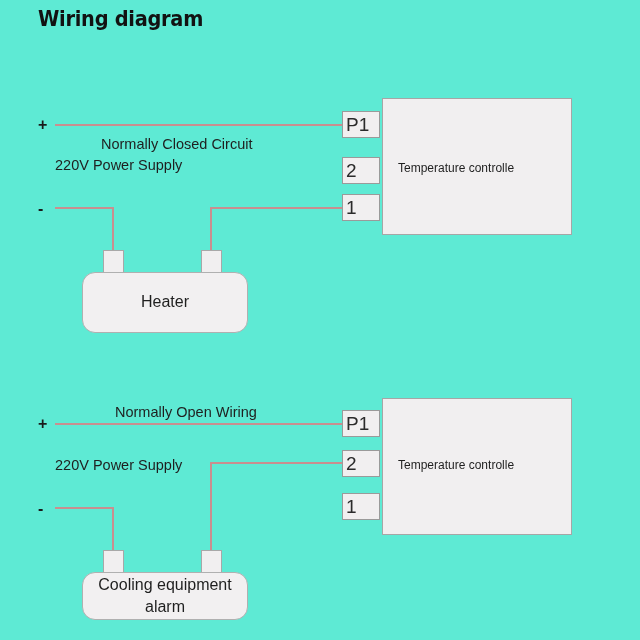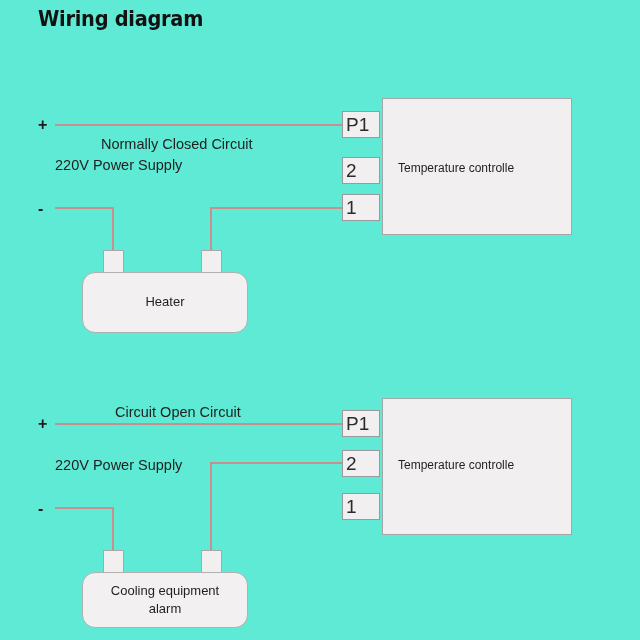--- a/index.html
+++ b/index.html
@@ -94,21 +94,21 @@
   .device {
     position: absolute;
     border: 1.3px solid #b0b0b0;
     border-radius: 13px;
     background: #f2f0f1;
     box-sizing: border-box;
     display: flex;
     align-items: center;
     justify-content: center;
     text-align: center;
-    font-size: 13px;
+    font-size: 16px;
     color: #1f1f1f;
     line-height: 1.4;
   }
   .post {
     position: absolute;
     width: 21px;
     height: 24px;
     border: 1.3px solid #a8a8a8;
     background: #f1eff0;
     box-sizing: border-box;
@@ -146,21 +146,21 @@
     <div class="post" style="left:103px; top:250px;"></div>
     <div class="post" style="left:201px; top:250px;"></div>
 
     <div class="device" style="left:82px; top:272px; width:166px; height:61px;">
       <span>Heater</span>
     </div>
   </div>
 
   <div>
 
-    <div class="lbl" style="left:115px; top:403px;">Circuit Open Circuit</div>
+    <div class="lbl" style="left:115px; top:403px;">Normally Open Wiring</div>
     <div class="lbl" style="left:55px; top:456px;">220V Power Supply</div>
     <div class="sign" style="left:38px; top:416px;">+</div>
     <div class="sign" style="left:38px; top:501px;">-</div>
 
     <div class="wire-h" style="left:55px; top:423px; width:288px;"></div>
 
     <div class="wire-h" style="left:55px; top:507px; width:59px;"></div>
     <div class="wire-v" style="left:112px; top:507px; height:45px;"></div>
 
     <div class="wire-h" style="left:210px; top:462px; width:133px;"></div>
@@ -169,19 +169,19 @@
     <div class="term" style="left:342px; top:410px;">P1</div>
     <div class="term" style="left:342px; top:450px;">2</div>
     <div class="term" style="left:342px; top:493px;">1</div>
 
     <div class="ctrl" style="left:382px; top:398px; width:190px; height:137px;"></div>
     <div class="ctrl-label" style="left:398px; top:458px;">Temperature controlle</div>
 
     <div class="post" style="left:103px; top:550px;"></div>
     <div class="post" style="left:201px; top:550px;"></div>
 
-    <div class="device" style="left:82px; top:572px; width:166px; height:56px; flex-direction:column;">
+    <div class="device" style="left:82px; top:572px; width:166px; height:48px; flex-direction:column;">
       <span>Cooling equipment</span>
       <span>alarm</span>
     </div>
   </div>
 
 </div>
 
 </body></html>

